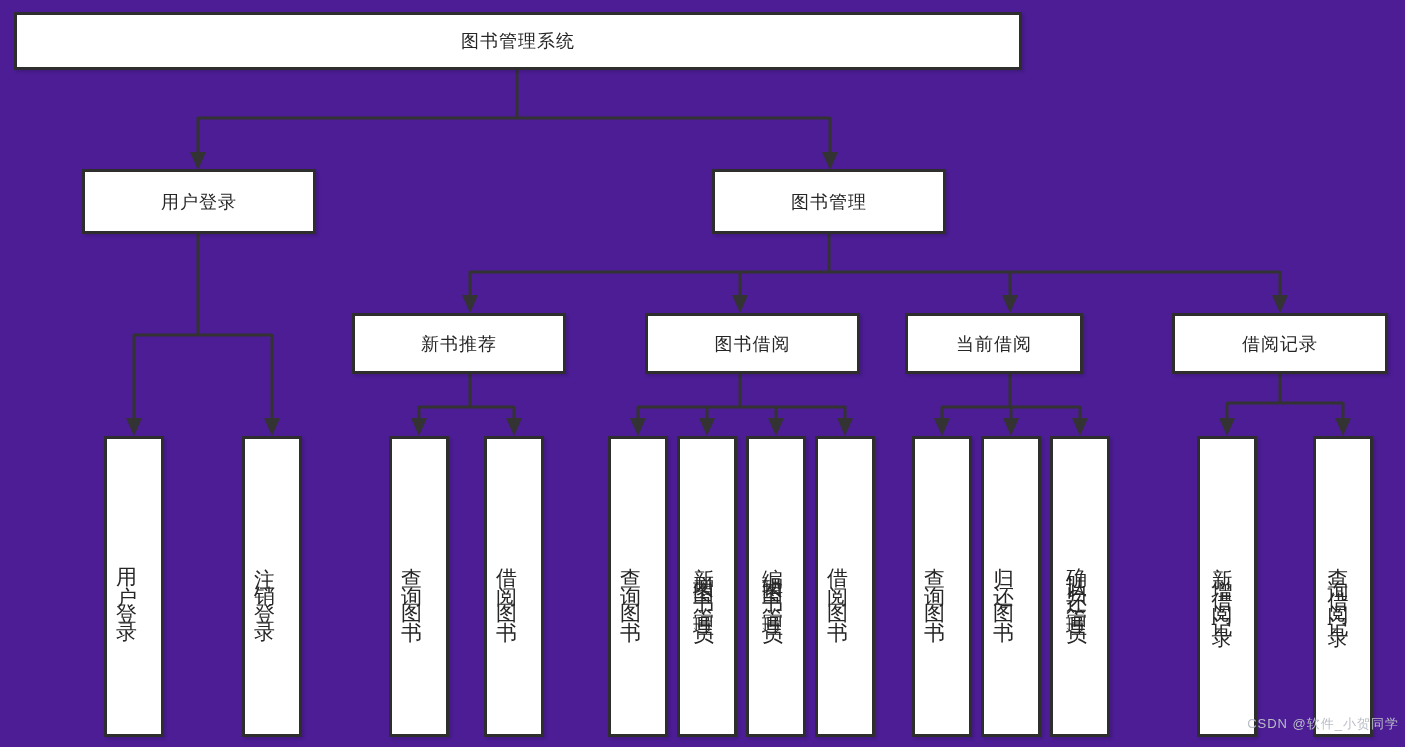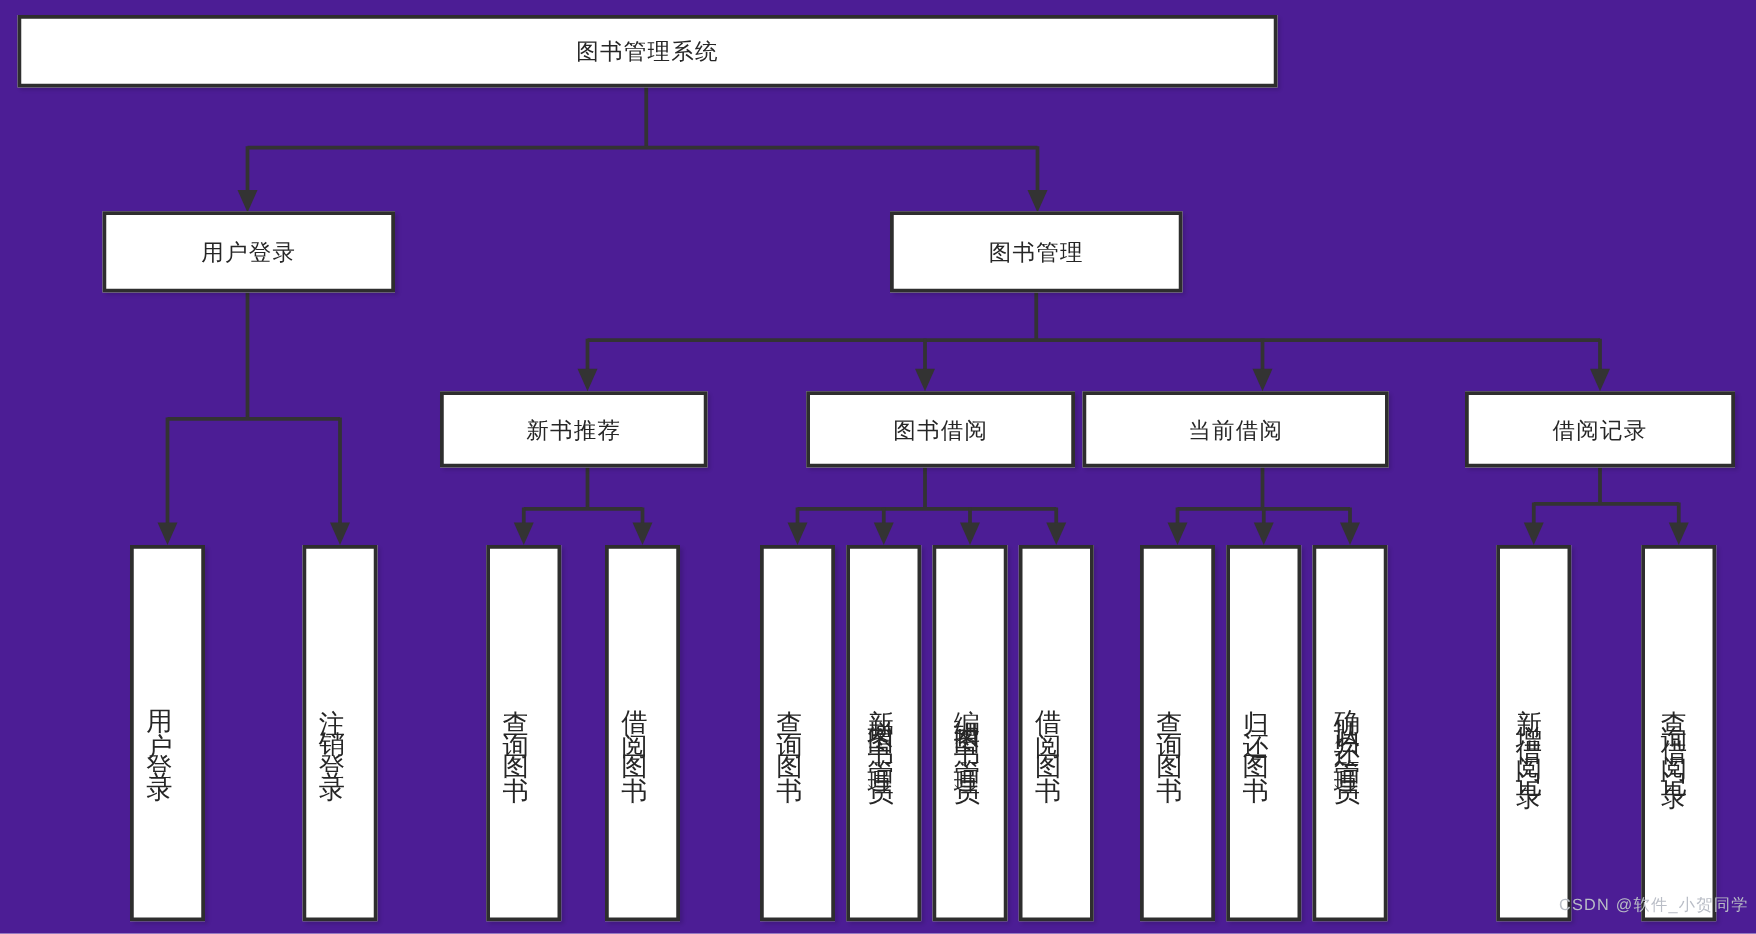--- a/index.html
+++ b/index.html
@@ -100,21 +100,21 @@
     </g>
   </svg>
 
   <div class="node root-node" style="left:14px; top:12px; width:1008px; height:58px;">图书管理系统</div>
 
   <div class="node h-node" style="left:82px; top:169px; width:234px; height:65px;">用户登录</div>
   <div class="node h-node" style="left:712px; top:169px; width:234px; height:65px;">图书管理</div>
 
   <div class="node h-node" style="left:352px; top:313px; width:214px; height:61px;">新书推荐</div>
   <div class="node h-node" style="left:633px; top:313px; width:215px; height:61px;margin-left:12px;">图书借阅</div>
-  <div class="node h-node" style="left:866px; top:313px; width:245px; height:61px;">当前借阅</div>
+  <div class="node h-node" style="left:905px; top:313px; width:178px; height:61px;">当前借阅</div>
   <div class="node h-node" style="left:1172px; top:313px; width:216px; height:61px;">借阅记录</div>
 
   <div class="node leaf vs" style="left:104px; top:436px; width:60px; height:301px;">
     <span>用户登录</span>
     </div>
   <div class="node leaf vs" style="left:242px; top:436px; width:60px; height:301px;">
     <span>注销登录</span>
     </div>
 
   <div class="node leaf vs" style="left:389px; top:436px; width:60px; height:301px;">

